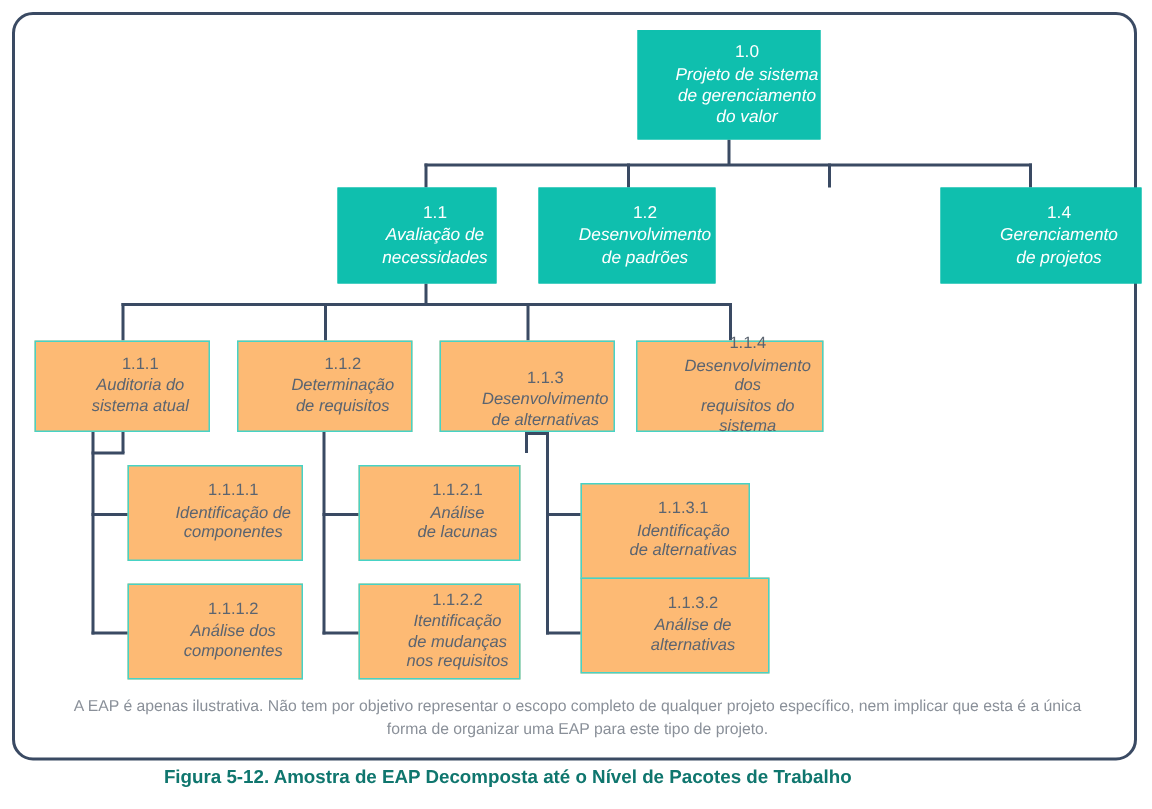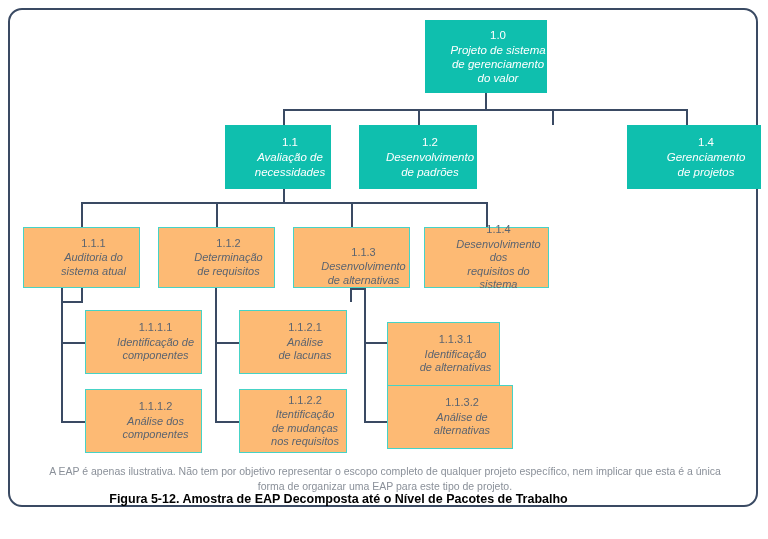--- a/index.html
+++ b/index.html
@@ -89,26 +89,26 @@
     text-align: center;
     font-size: 10.5px;
     line-height: 1.45;
     color: #8a9099;
   }
 
   
   #caption {
     position: absolute;
     left: 0;
-    top: 492px;
+    top: 511px;
     width: 677px;
     text-align: center;
     font-size: 12.5px;
     font-weight: bold;
-    color: #000000;
+    color: #0f766e;
   }
 </style>
 </head>
 <body>
 
 <div id="page">
 
   <div id="frame"></div>
 
   <div class="conn vline" style="left:485px; top:93px; height:17px;"></div>

